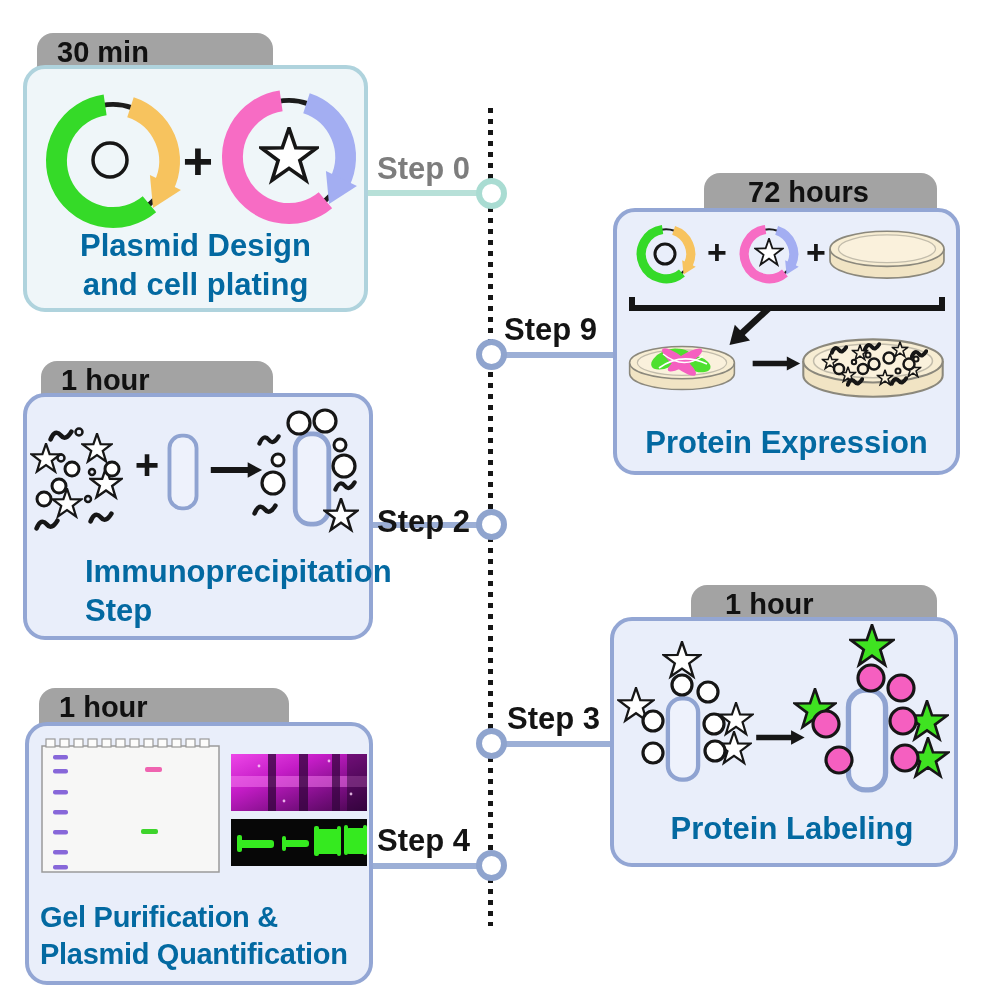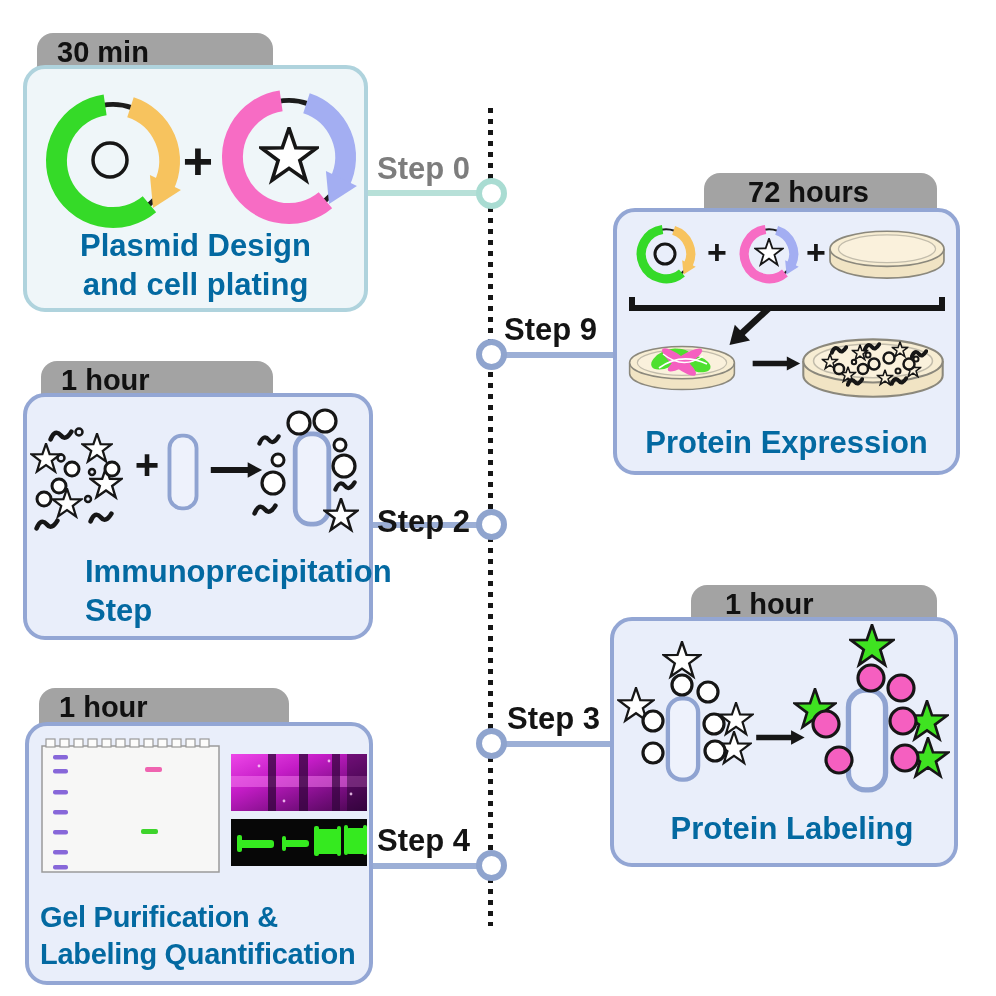--- a/index.html
+++ b/index.html
@@ -350,17 +350,17 @@
             <rect x="285" y="100" width="5" height="30" rx="2"></rect>
             <rect x="308" y="100" width="4" height="30" rx="2"></rect>
           <rect x="317" y="102" width="20" height="26" rx="3"></rect>
             <rect x="315" y="99" width="4" height="30" rx="2"></rect>
             <rect x="334" y="99" width="4" height="30" rx="2"></rect>
         </g>
       </g>
     </svg>
     <div class="cap cap4">
       <span>Gel Purification &amp;</span>
-      <span>Labeling Quantification</span>
+      <span>Plasmid Quantification</span>
     </div>
   </div>
 
 </div>
 
 </body></html>

